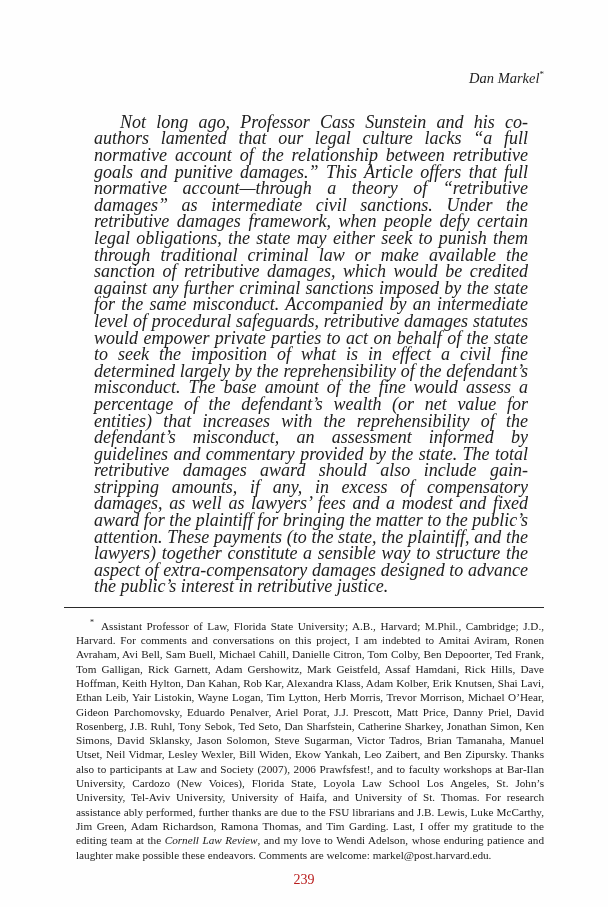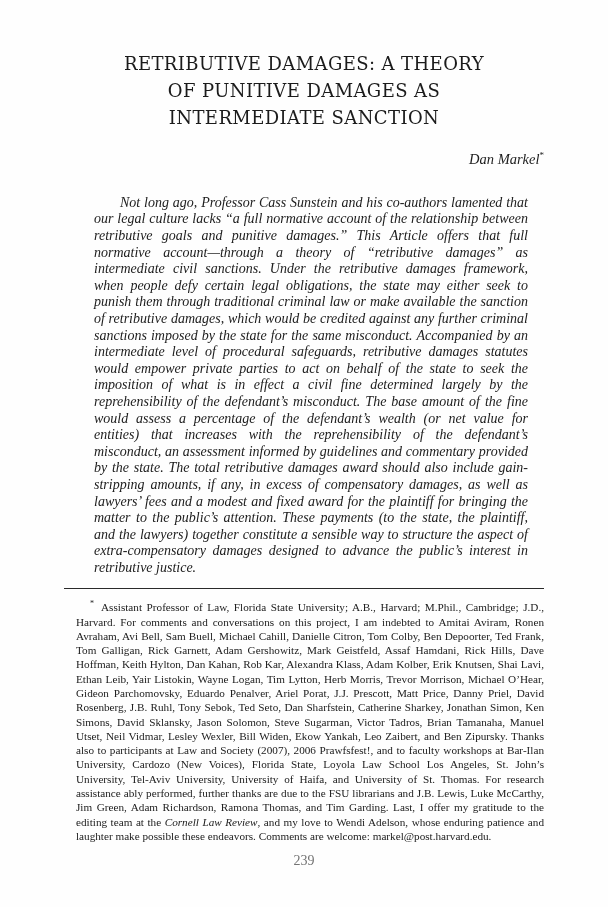--- a/index.html
+++ b/index.html
@@ -35,21 +35,21 @@
     line-height: 20px;
   }
   .author-line sup {
     font-style: normal;
     font-size: 9px;
   }
   .abstract {
     margin: 26px 0 0 0;
     padding: 0 16px 0 30px;
     font-style: italic;
-    font-size: 14px;
+    font-size: 18px;
     line-height: 16.6px;
     text-align: justify;
     text-indent: 26px;
     color: #202020;
   }
   .footnote-separator {
     margin-top: 12px;
     border: 0;
     border-top: 1.5px solid #2a2a2a;
     width: 100%;
@@ -64,33 +64,28 @@
   }
   .footnote sup {
     font-size: 8px;
     margin-right: 7px;
   }
   .page-number {
     margin-top: 9px;
     text-align: center;
     font-size: 14px;
     line-height: 18px;
-    color: #737373;
+    color: #b91c1c;
   }
 </style>
 </head>
 <body>
 
 <div class="page">
 
-  <div class="title-block">
-    <div>RETRIBUTIVE DAMAGES: A THEORY</div>
-    <div>OF PUNITIVE DAMAGES AS</div>
-    <div>INTERMEDIATE SANCTION</div>
-  </div>
 
   <div class="author-line">
     <span>Dan Markel</span><sup>*</sup>
   </div>
 
   <p class="abstract">Not long ago, Professor Cass Sunstein and his co-authors lamented that our legal culture lacks “a full normative account of the relationship between retributive goals and punitive damages.” This Article offers that full normative account—through a theory of “retributive damages” as intermediate civil sanctions. Under the retributive damages framework, when people defy certain legal obligations, the state may either seek to punish them through traditional criminal law or make available the sanction of retributive damages, which would be credited against any further criminal sanctions imposed by the state for the same misconduct. Accompanied by an intermediate level of procedural safeguards, retributive damages statutes would empower private parties to act on behalf of the state to seek the imposition of what is in effect a civil fine determined largely by the reprehensibility of the defendant’s misconduct. The base amount of the fine would assess a percentage of the defendant’s wealth (or net value for entities) that increases with the reprehensibility of the defendant’s misconduct, an assessment informed by guidelines and commentary provided by the state. The total retributive damages award should also include gain-stripping amounts, if any, in excess of compensatory damages, as well as lawyers’ fees and a modest and fixed award for the plaintiff for bringing the matter to the public’s attention. These payments (to the state, the plaintiff, and the lawyers) together constitute a sensible way to structure the aspect of extra-compensatory damages designed to advance the public’s interest in retributive justice.</p>
 
   <hr class="footnote-separator">
 
   <p class="footnote"><sup>*</sup><span>Assistant Professor of Law, Florida State University; A.B., Harvard; M.Phil., Cambridge; J.D., Harvard. For comments and conversations on this project, I am indebted to Amitai Aviram, Ronen Avraham, Avi Bell, Sam Buell, Michael Cahill, Danielle Citron, Tom Colby, Ben Depoorter, Ted Frank, Tom Galligan, Rick Garnett, Adam Gershowitz, Mark Geistfeld, Assaf Hamdani, Rick Hills, Dave Hoffman, Keith Hylton, Dan Kahan, Rob Kar, Alexandra Klass, Adam Kolber, Erik Knutsen, Shai Lavi, Ethan Leib, Yair Listokin, Wayne Logan, Tim Lytton, Herb Morris, Trevor Morrison, Michael O’Hear, Gideon Parchomovsky, Eduardo Penalver, Ariel Porat, J.J. Prescott, Matt Price, Danny Priel, David Rosenberg, J.B. Ruhl, Tony Sebok, Ted Seto, Dan Sharfstein, Catherine Sharkey, Jonathan Simon, Ken Simons, David Sklansky, Jason Solomon, Steve Sugarman, Victor Tadros, Brian Tamanaha, Manuel Utset, Neil Vidmar, Lesley Wexler, Bill Widen, Ekow Yankah, Leo Zaibert, and Ben Zipursky. Thanks also to participants at Law and Society (2007), 2006 Prawfsfest!, and to faculty workshops at Bar-Ilan University, Cardozo (New Voices), Florida State, Loyola Law School Los Angeles, St. John’s University, Tel-Aviv University, University of Haifa, and University of St. Thomas. For research assistance ably performed, further thanks are due to the FSU librarians and J.B. Lewis, Luke McCarthy, Jim Green, Adam Richardson, Ramona Thomas, and Tim Garding. Last, I offer my gratitude to the editing team at the <i>Cornell Law Review</i>, and my love to Wendi Adelson, whose enduring patience and laughter make possible these endeavors. Comments are welcome: markel@post.harvard.edu.</span></p>

